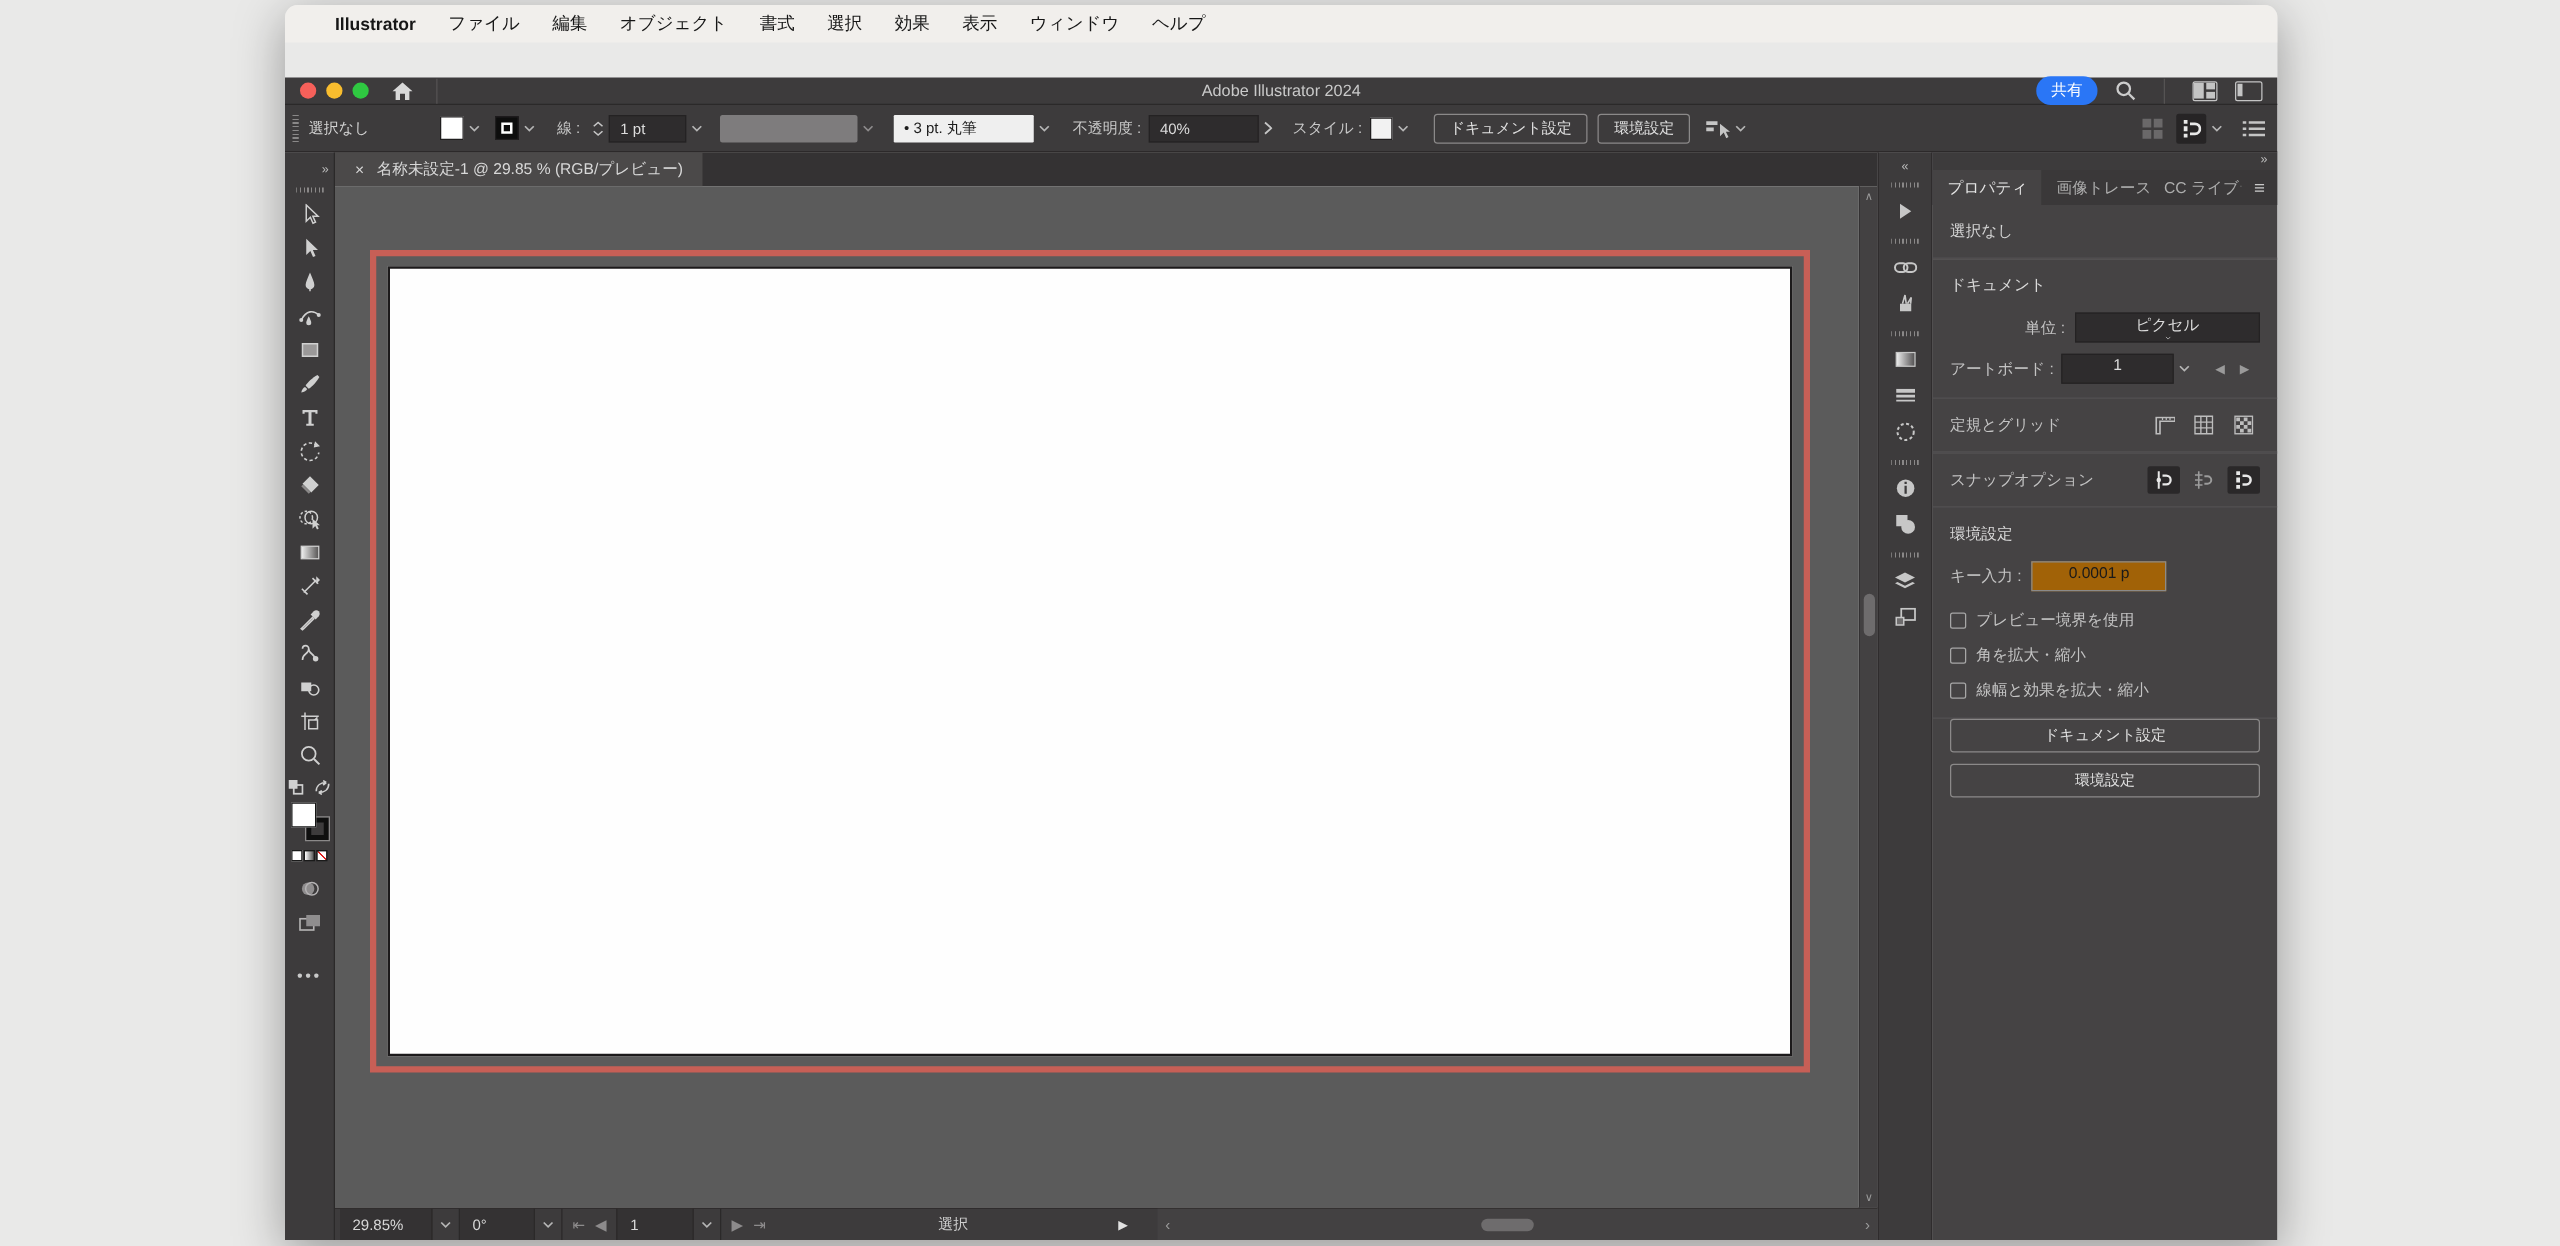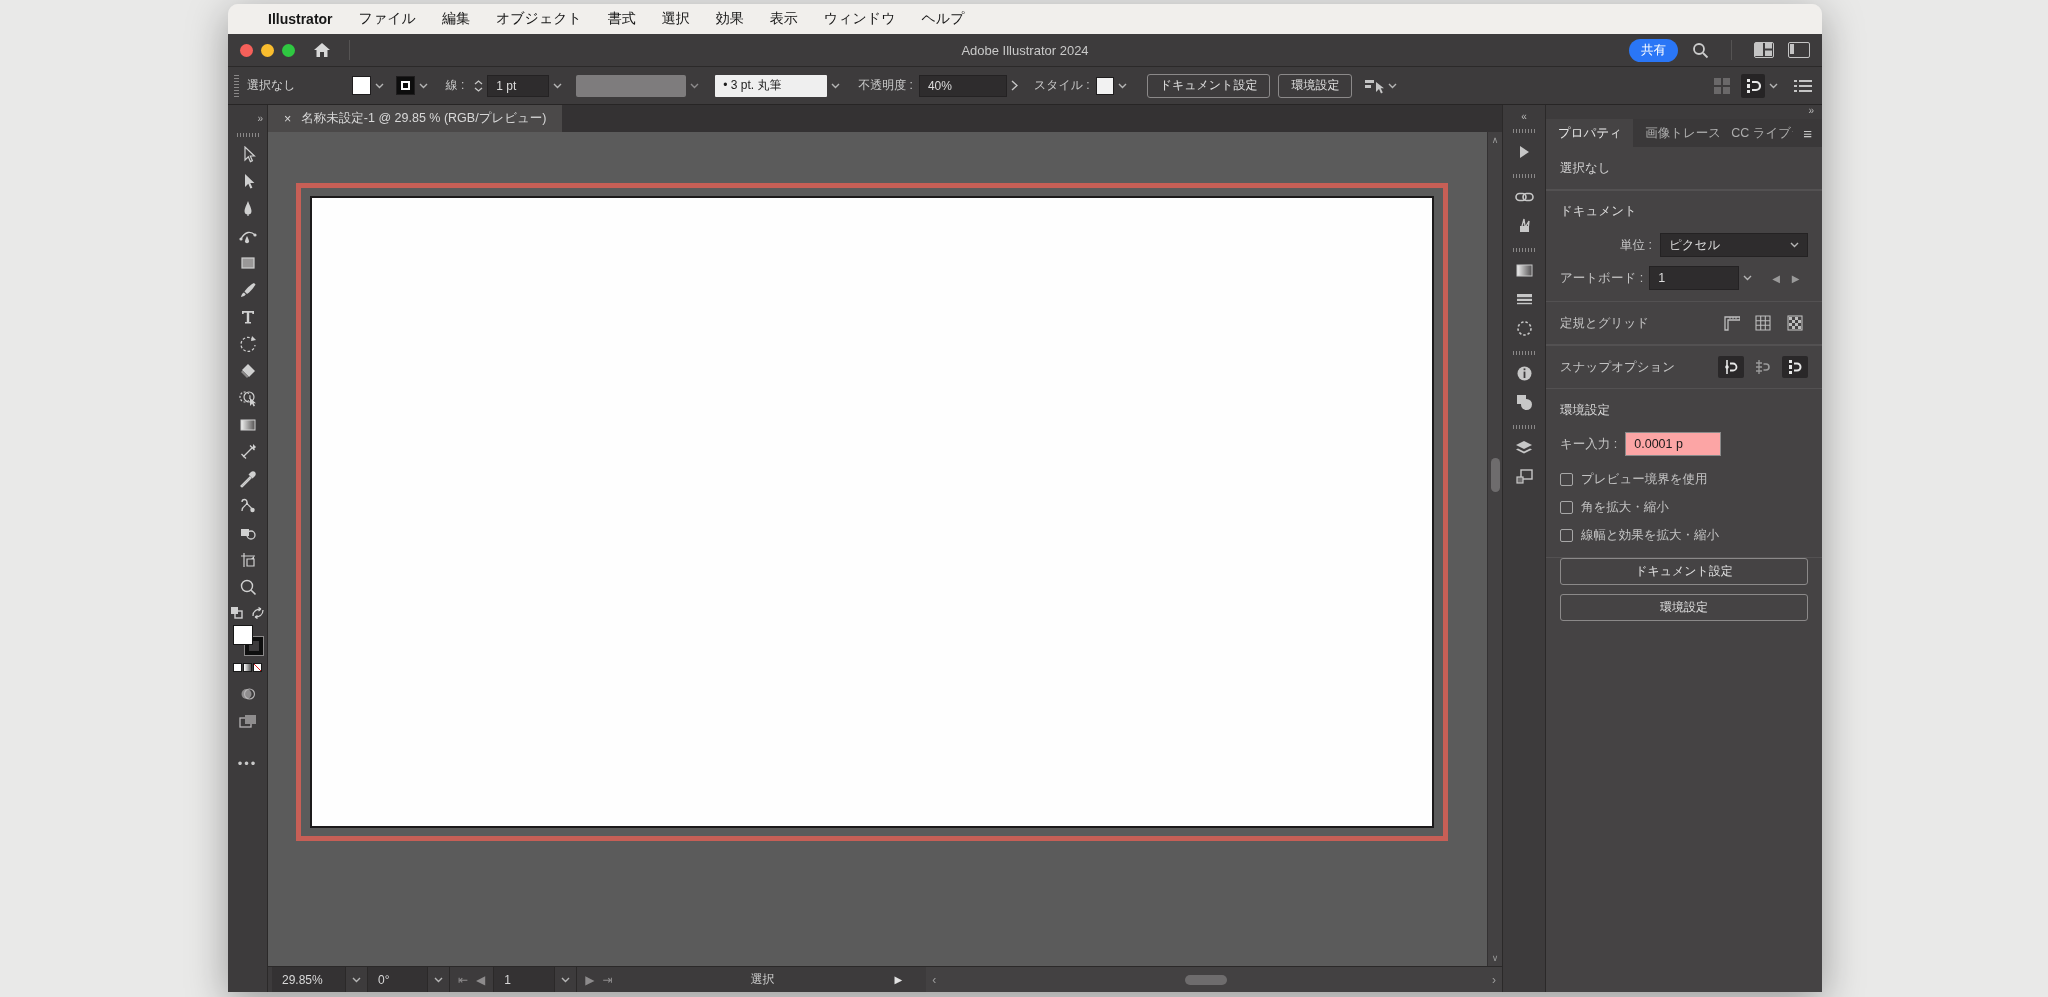--- a/index.html
+++ b/index.html
@@ -15,22 +15,22 @@
              color:#161616; font-size:14px; padding:0 18px; flex:0 0 auto; }
   .menubar .apple { font-size:16px; margin-right:22px; }
   .menubar .appname { font-weight:bold; margin-right:26px; }
   .menubar .mitem { margin-right:26px; }
 
   
   .chrome { background:#3d3b3c; }
   .ltxt { color:#d4d4d4; } .dimtxt { color:#9a9a9a; }
 
   
-  .titlebar { height:33px; display:flex; align-items:center; padding:0 12px;
-              border-bottom:1px solid #2b2929; flex:0 0 auto; position:relative; }
+  .titlebar { height:22px; display:flex; align-items:center; padding:0 12px;
+              border-bottom:1px solid #2b2929; flex:0 0 auto; position:relative;margin-top:28px; }
   .tl { width:13px; height:13px; border-radius:50%; margin-right:8px; flex:0 0 auto; }
   .home-icon { margin-left:10px; margin-right:10px; }
   .tb-sep { width:1px; height:20px; background:#555353; margin:0 8px; }
   .tb-title { position:absolute; left:0; right:0; text-align:center; font-size:13px; color:#c9c9c9; pointer-events:none; }
   .tb-right { margin-left:auto; display:flex; align-items:center; gap:14px; z-index:2; }
   .share-pill { height:23px; padding:0 12px; border-radius:12px; color:#fff; font-size:12.5px;
                 display:flex; align-items:center; }
   .wicon { width:20px; height:16px; border:1.5px solid #c4c4c4; border-radius:2px; position:relative; }
 
   
@@ -114,21 +114,21 @@
           overflow:hidden; }
   .ptab.active { background:#454344; color:#e4e4e4; }
   .ptab-menu { margin-left:auto; color:#c9c9c9; font-size:15px; display:flex; align-items:center;
                padding:0 10px; }
   .panel-body { flex:1; padding:0 14px; overflow:hidden; }
   .p-row { display:flex; align-items:center; }
   .p-div { height:1px; background:#535152; margin:0 -14px; }
   .p-hdr { color:#dadada; }
   .p-label { color:#c3c3c3; }
   .p-field { background:#2e2c2d; border:1px solid #242223; height:24px; display:flex;
-             align-items:center; padding:1px 8px; color:#dcdcdc; }
+             align-items:center; padding:1px 8px; color:#dcdcdc;flex-direction:column; }
   .p-icon { width:26px; height:22px; display:flex; align-items:center; justify-content:center;
             border-radius:2px; margin-left:6px; }
   .p-icon.pressed { background:#2a2829; }
   .checkbox { width:13px; height:13px; border:1px solid #a7a7a7; border-radius:2px; margin-right:8px;
               flex:0 0 auto; background:transparent; }
   .p-btn-full { width:100%; justify-content:center; }
   svg { display:block; }
 </style>
 </head>
 <body>
@@ -685,21 +685,21 @@
             </div>
           </div>
         </div>
         <div class="p-div"></div>
 
         <div class="p-row" style="height:38px;margin-top:2px">
           <span class="p-hdr">環境設定</span>
         </div>
         <div class="p-row" style="height:30px">
           <span class="p-label">キー入力 :</span>
-          <div class="p-field" style="background:#fca5a5;color:#1a1a1a;width:96px;margin-left:8px;border-color:#8a8a8a">0.0001 p</div>
+          <div class="p-field" style="background:#a16207;color:#1a1a1a;width:108px;margin-left:8px;border-color:#8a8a8a">0.0001 p</div>
         </div>
         <div class="p-row" style="height:28px;margin-top:6px">
           <div class="checkbox"></div>
           <span class="p-label">プレビュー境界を使用</span>
         </div>
         <div class="p-row" style="height:28px">
           <div class="checkbox"></div>
           <span class="p-label">角を拡大・縮小</span>
         </div>
         <div class="p-row" style="height:28px">

